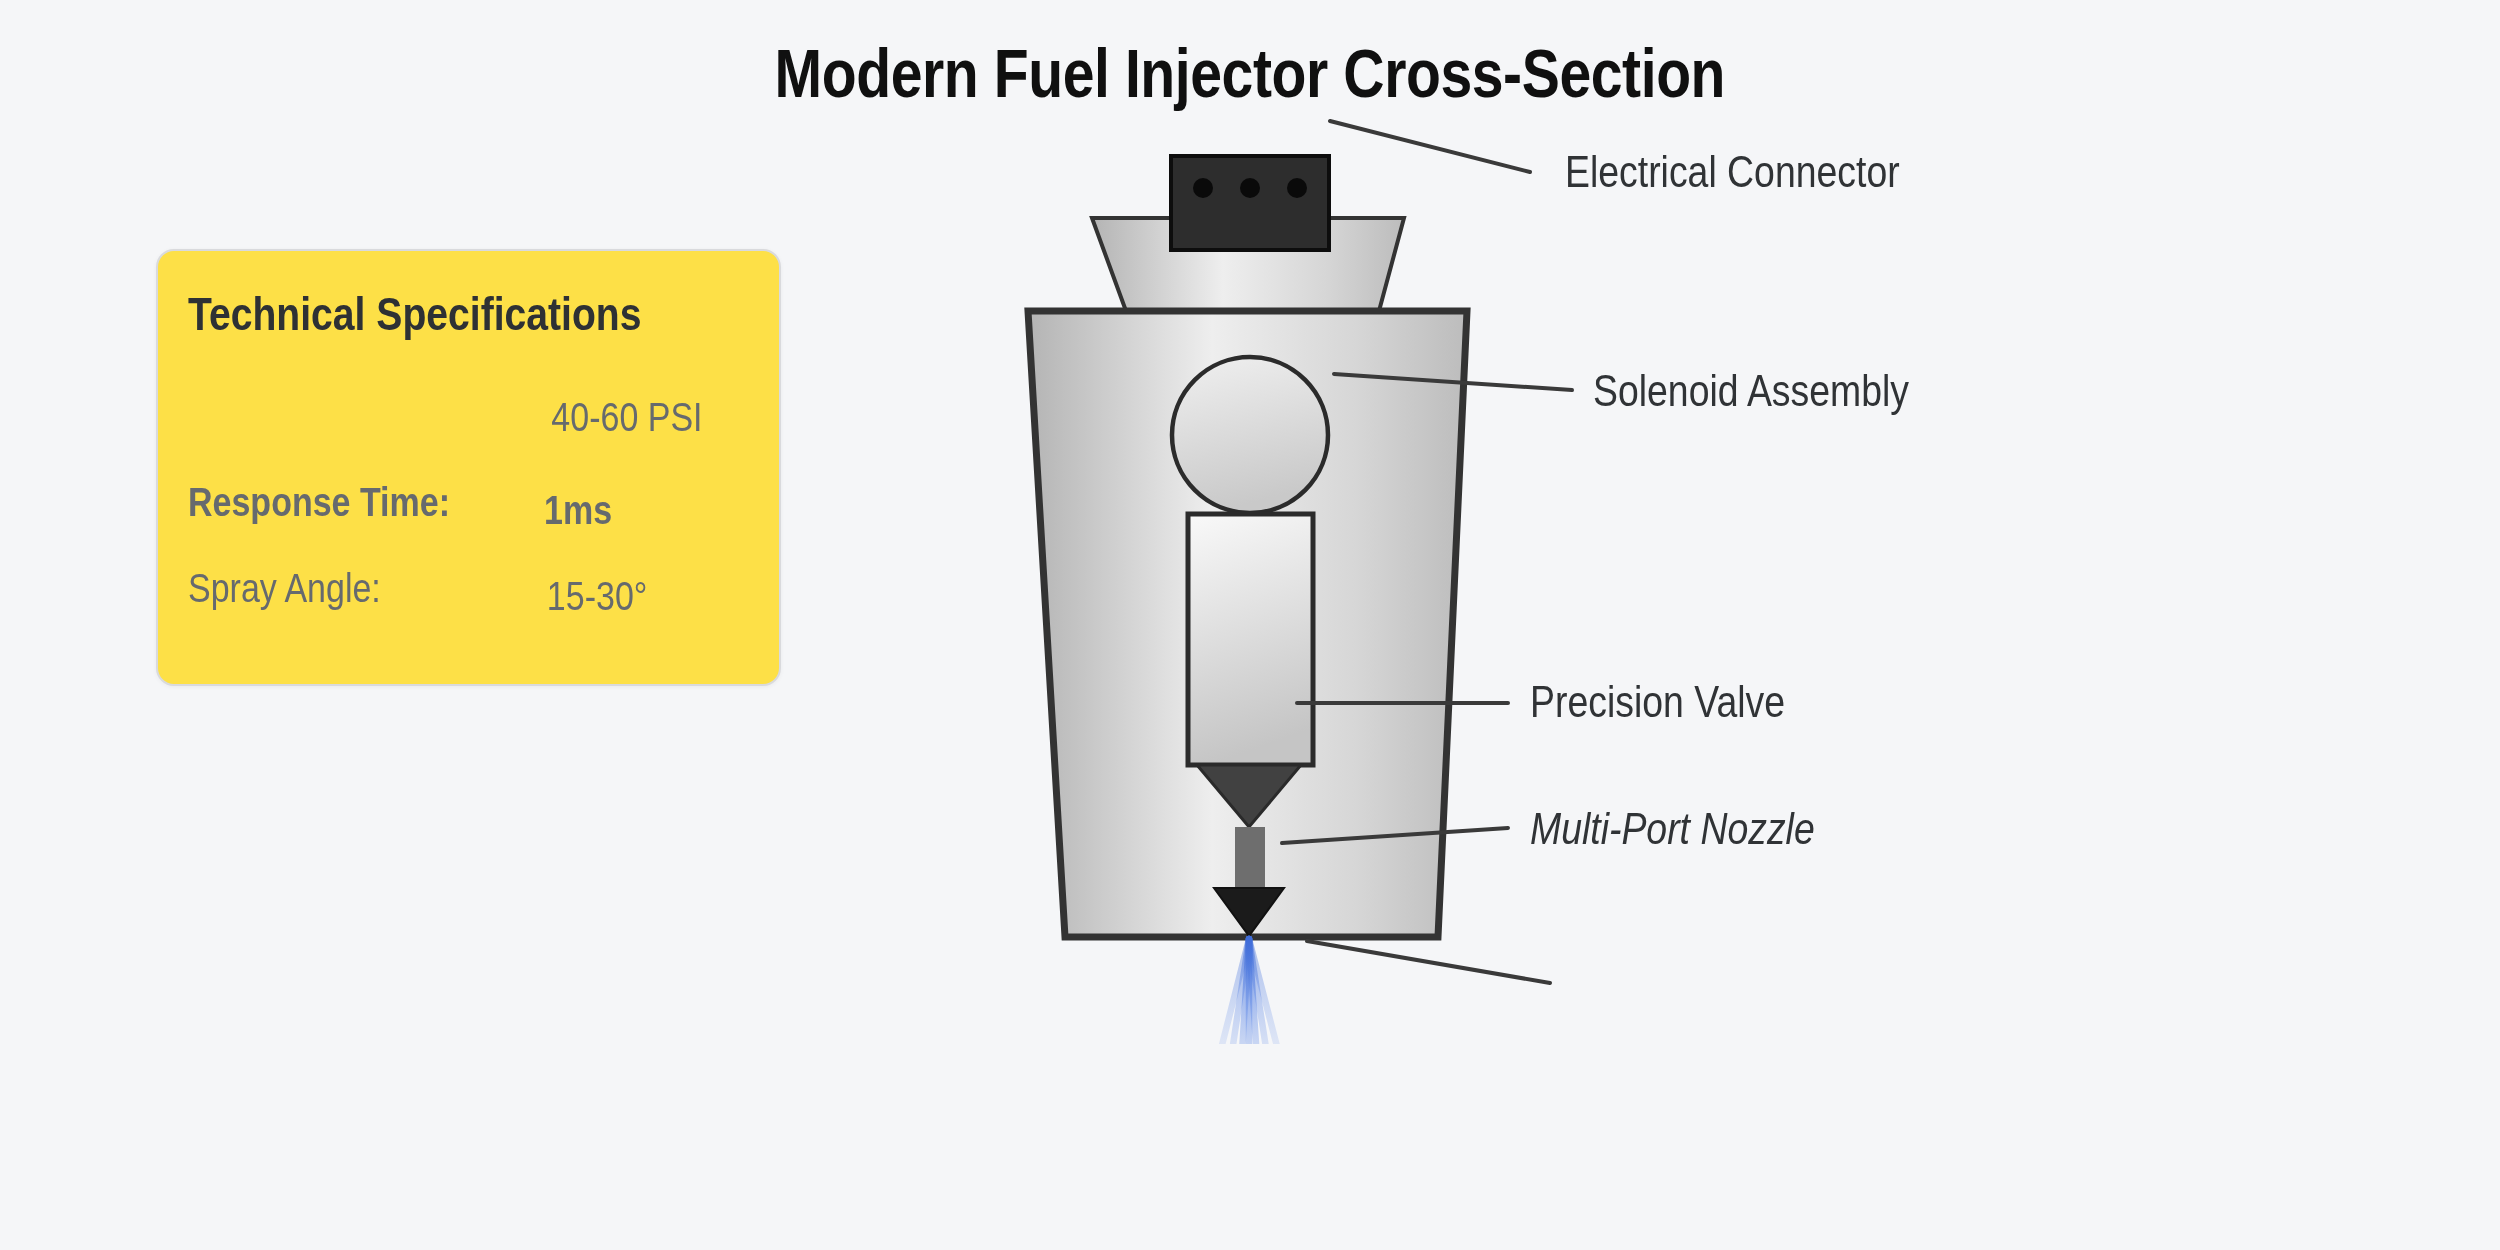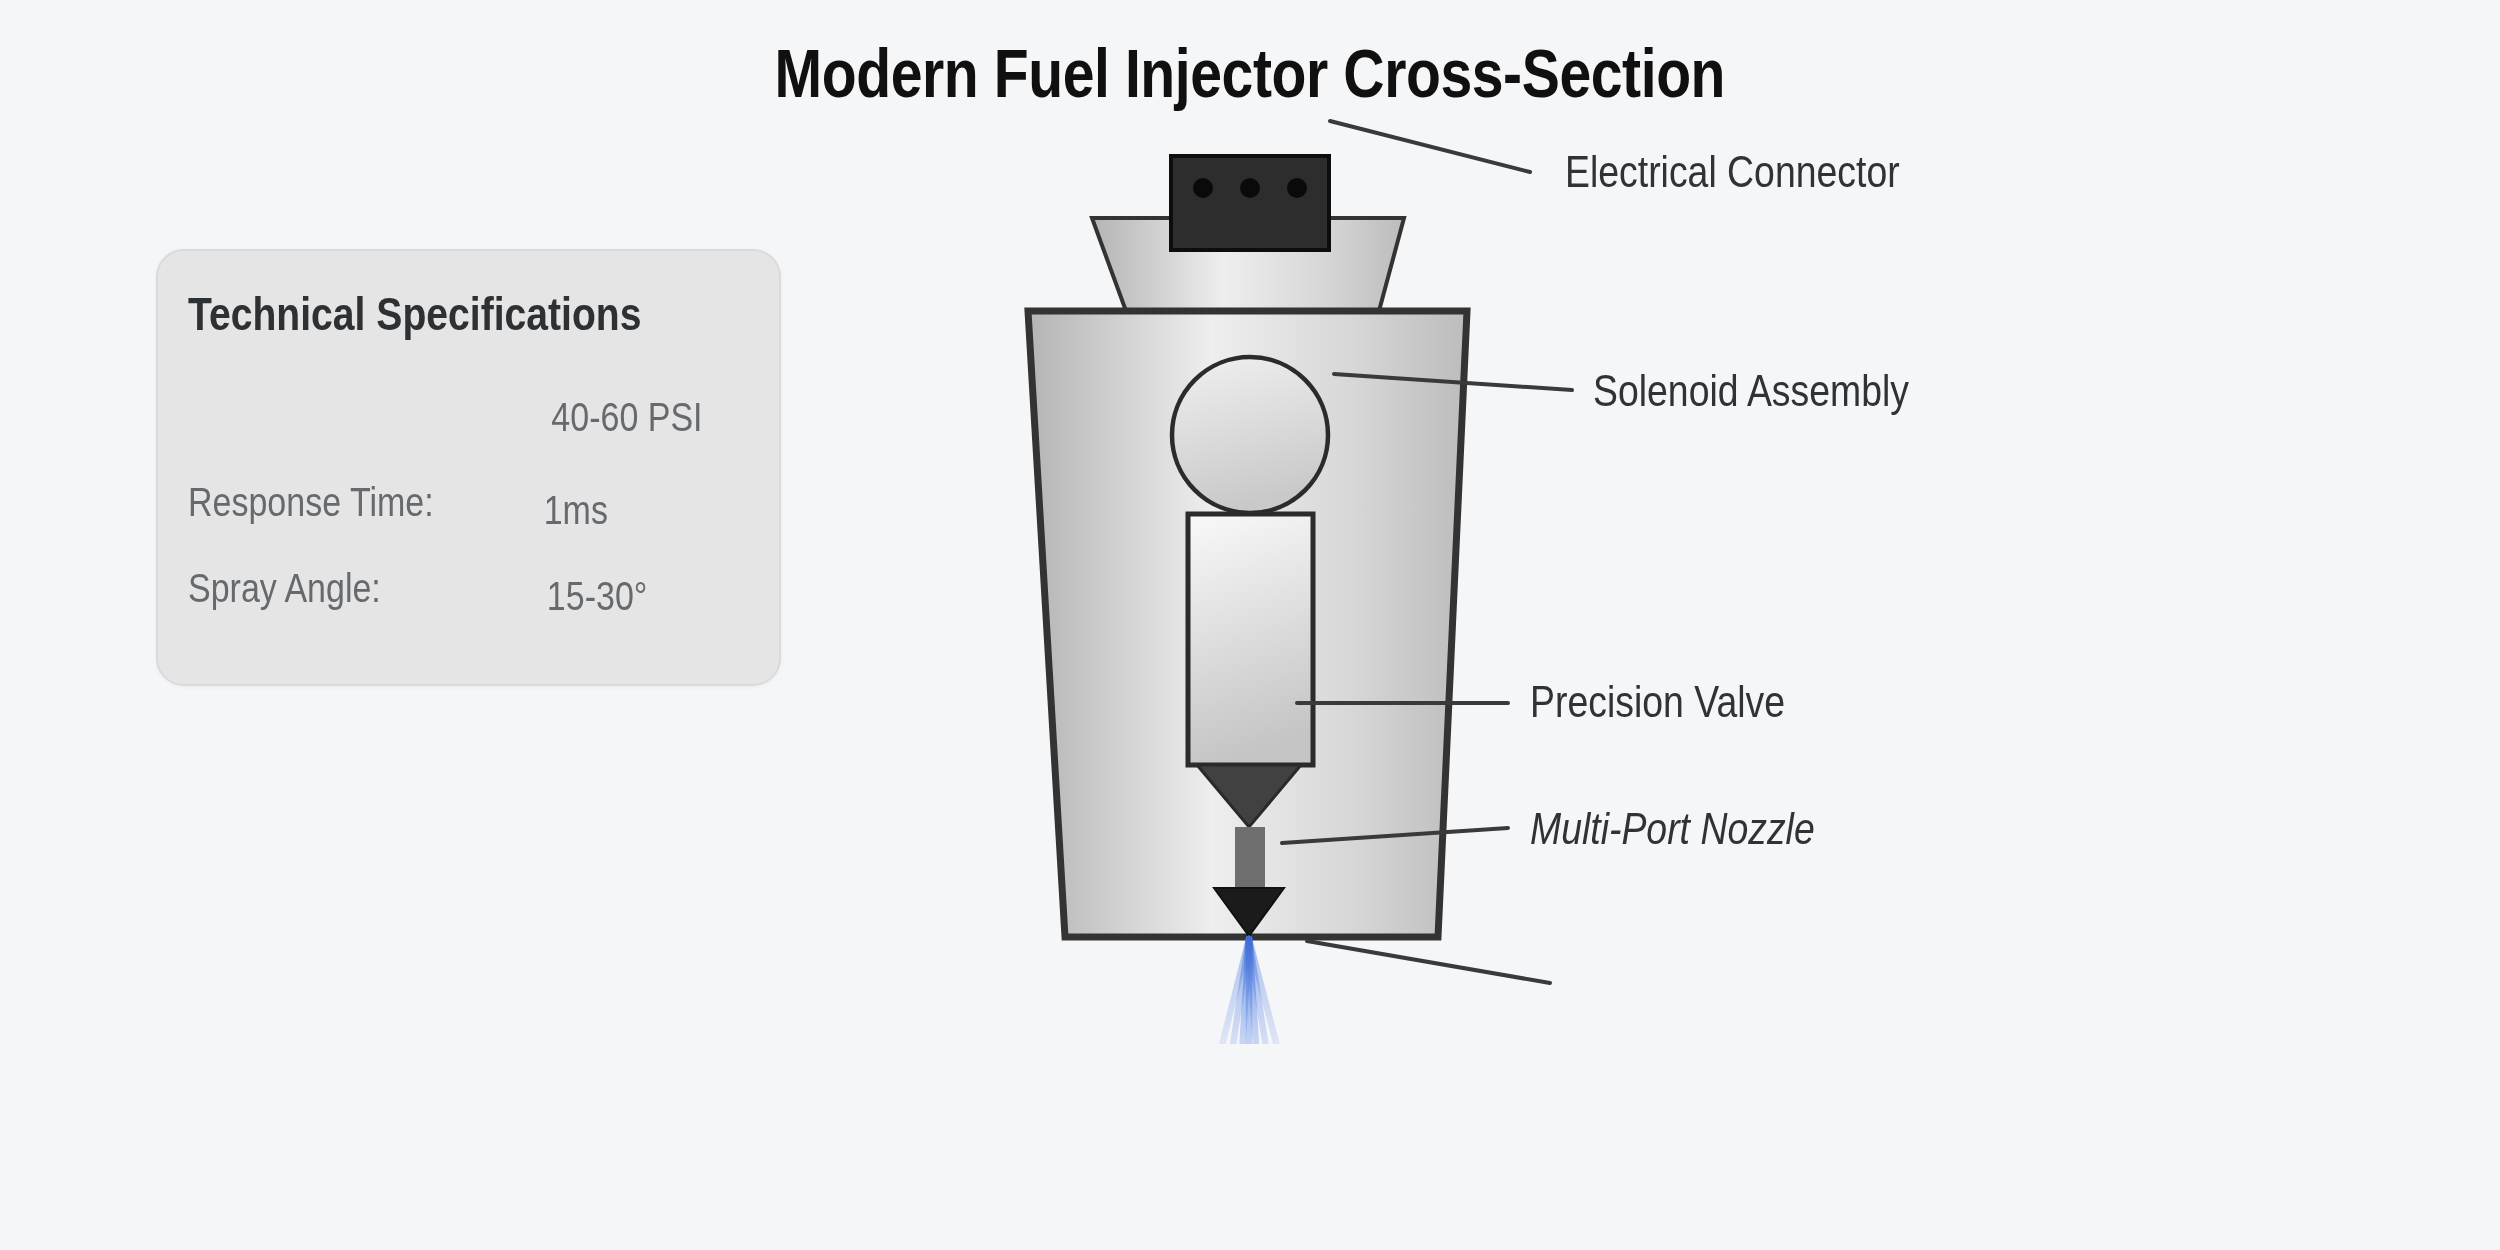--- a/index.html
+++ b/index.html
@@ -12,31 +12,31 @@
   
   .page-title {
     position:absolute; top:34px; left:0; width:2500px; text-align:center;
     font-size:68px; font-weight:700; color:#101010; letter-spacing:-0.5px;
   }
   .page-title .cond { transform:scaleX(0.84); transform-origin:50% 50%; }
 
   
   .specs {
     position:absolute; left:156px; top:249px; width:625px; height:437px;
-    box-sizing:border-box; background:#e5e5e5; border:2px solid #d9dadd;
-    border-radius:28px; box-shadow:0 1px 4px rgba(0,0,0,0.05);padding-left:48px;
+    box-sizing:border-box; background:#fde047; border:2px solid #d9dadd;
+    border-radius:18px; box-shadow:0 1px 4px rgba(0,0,0,0.05);padding-left:48px;
   }
   .specs-title {
     position:absolute; left:30px; top:36px; font-size:46px; line-height:54px;
     font-weight:700; color:#2e3134;
   }
   .spec-row { position:absolute; left:30px; width:565px; height:48px; line-height:48px;
     font-size:40px; color:#666a6e; }
   .spec-row.r0 { top:134px; }
-  .spec-row.r1 { top:227px; }
+  .spec-row.r1 { top:227px;font-weight:bold; }
   .spec-row.r2 { top:313px; }
   .spec-row .label { position:absolute; left:0; top:0; }
   .spec-row .value { position:absolute; left:350px; width:215px; top:8px; text-align:left; }
   .spec-row .value .cond { transform-origin:50% 50%; }
 
   
   .dlabel {
     position:absolute; font-size:44px; line-height:52px; color:#303336; white-space:nowrap;
   }
   #label-electrical { left:1565px; top:146px; }

